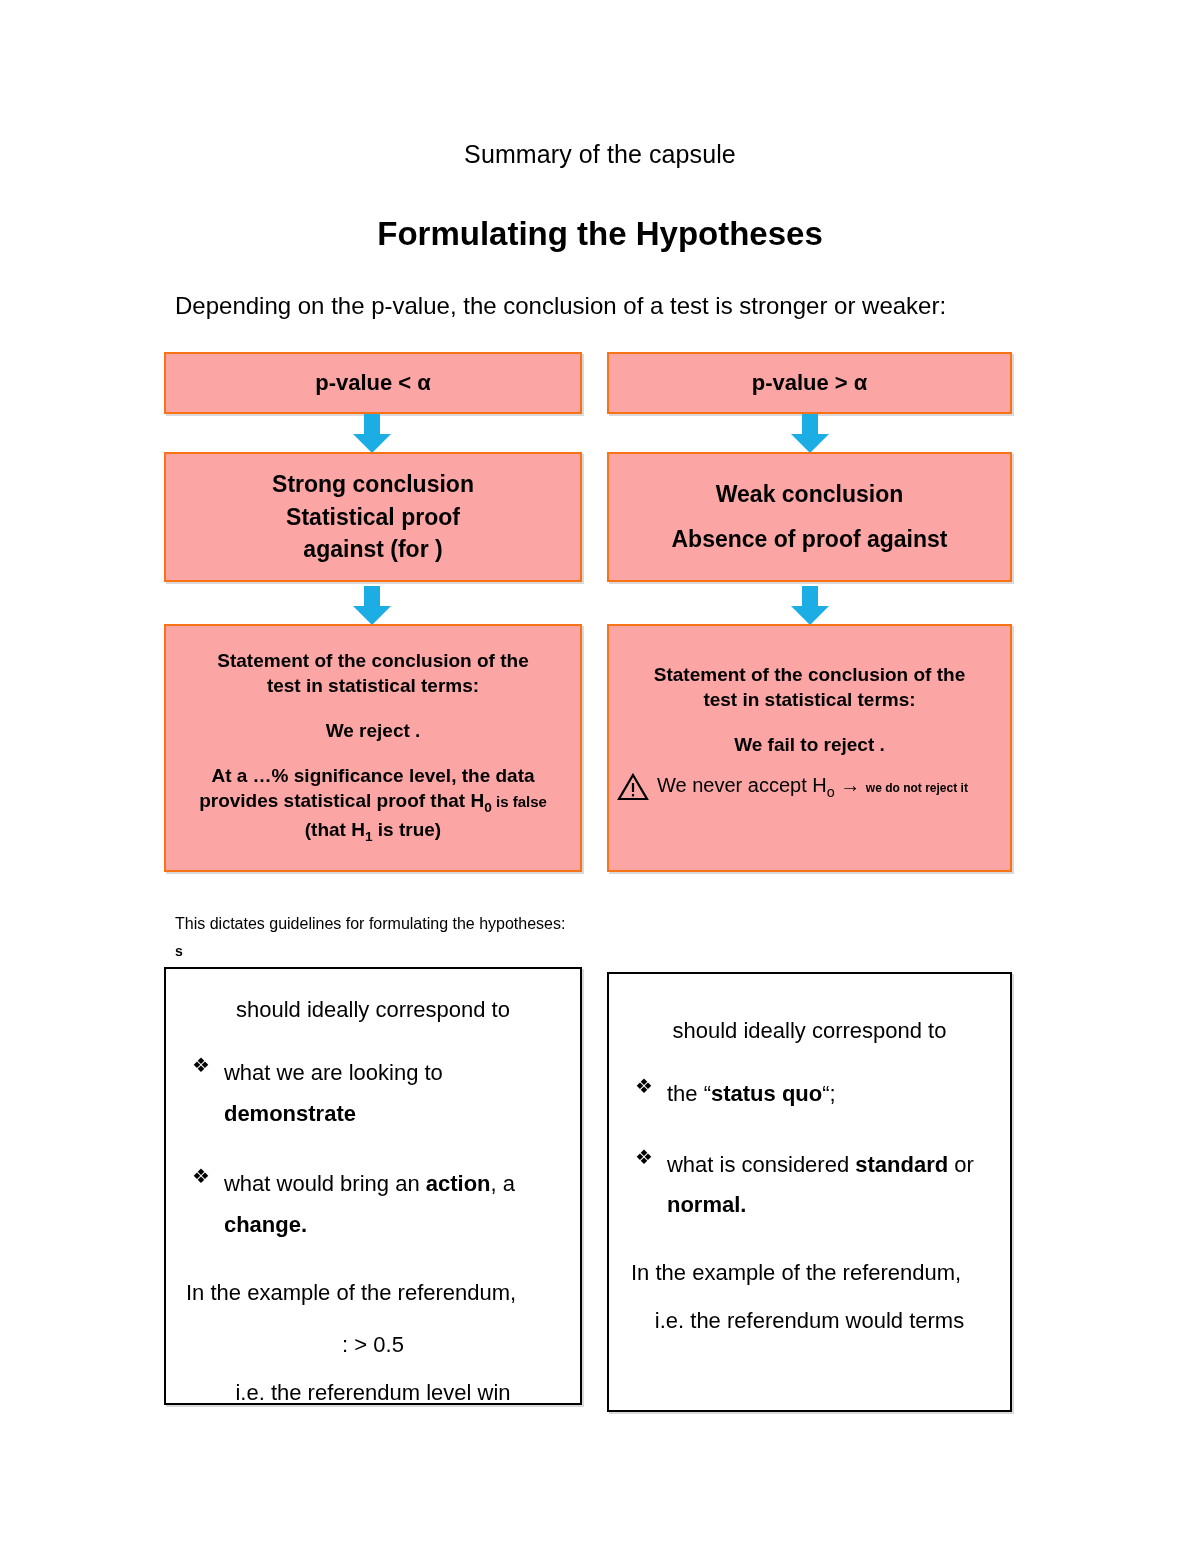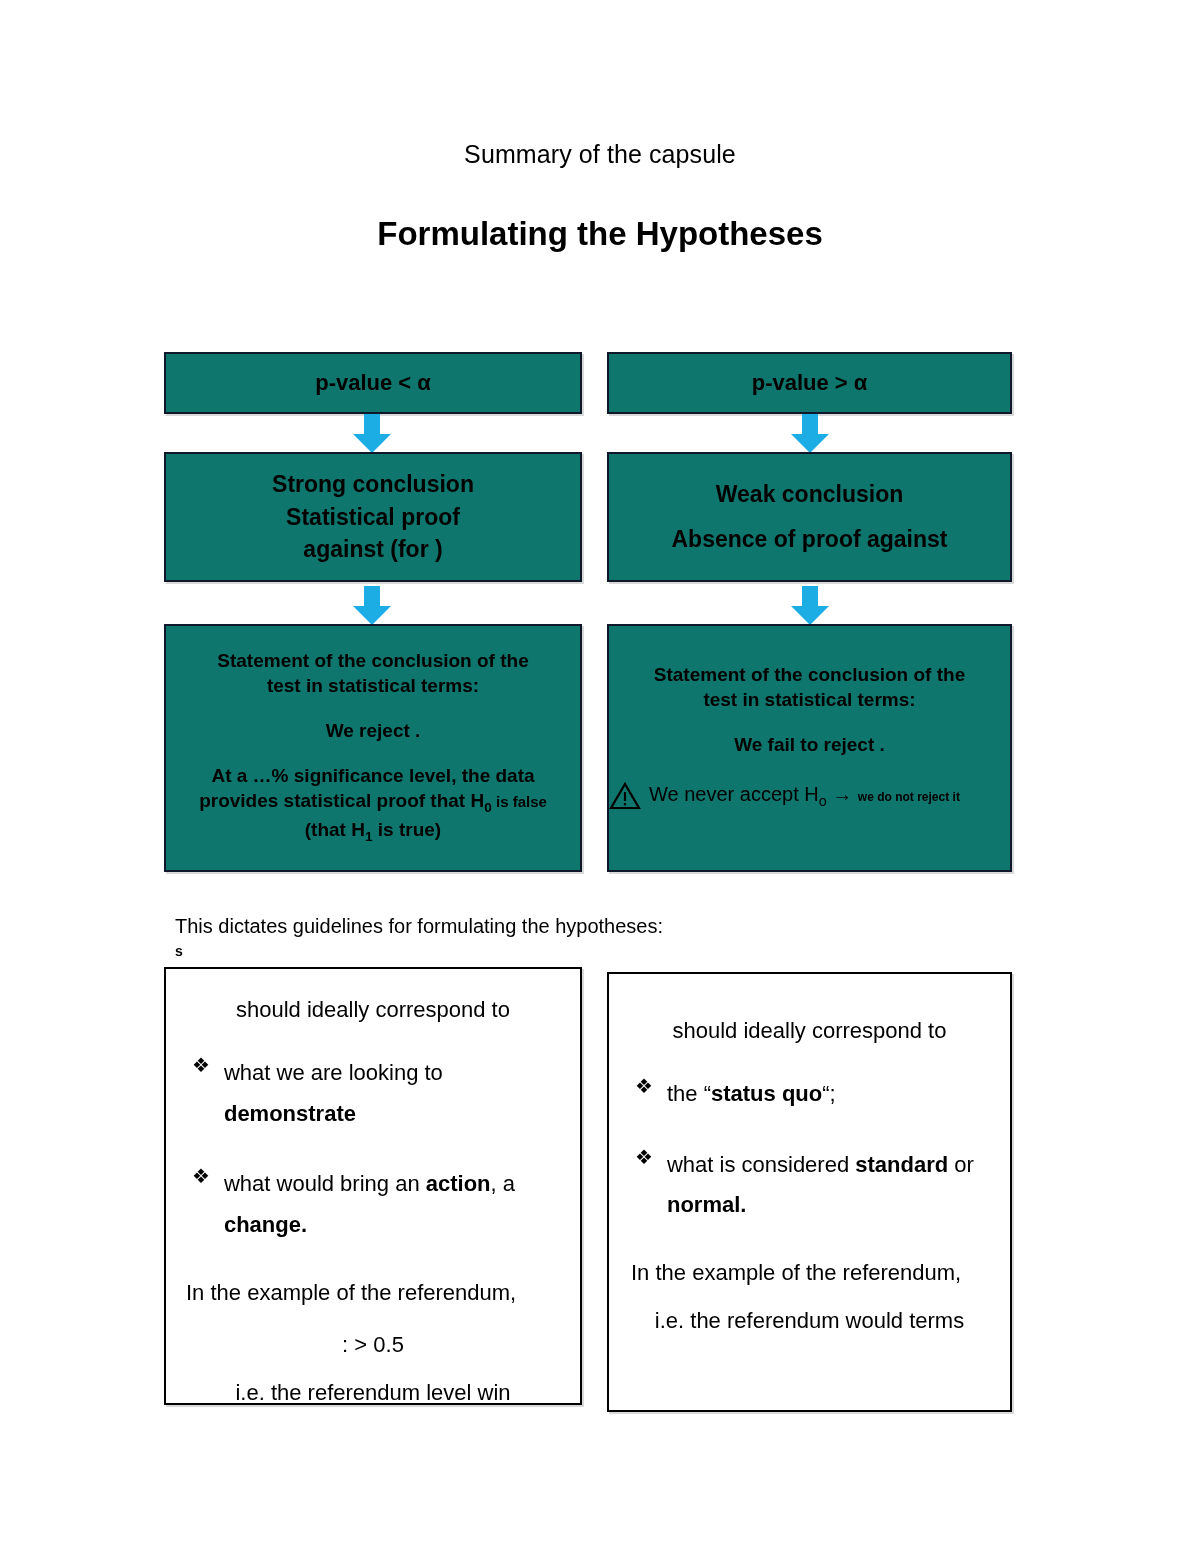--- a/index.html
+++ b/index.html
@@ -33,35 +33,35 @@
     text-align: center;
     font-size: 33px;
     font-weight: bold;
   }
   .intro-line {
     left: 175px; top: 292px;
     font-size: 24px;
   }
   .dictates-line {
     left: 175px; top: 915px;
-    font-size: 20px;
+    font-size: 16px;
   }
   .stray-s {
     left: 175px; top: 943px;
     font-size: 14px;
     font-weight: bold;
   }
 
   
   .box {
     position: absolute;
-    border: 2px solid #0f172a;
+    border: 2px solid #f97316;
     box-shadow: 2px 2px 0 #d9d9d9;
     box-sizing: border-box;
-    background: #0f766e;
+    background: #fca5a5;
     display: flex;
     flex-direction: column;
     justify-content: center;
   }
   .box .line { text-align: center; }
 
   
   .r1 { top: 352px; height: 62px; }
   .r1 .line { font-size: 22px; font-weight: bold; }
 
@@ -81,22 +81,22 @@
   .left-col  { left: 164px; width: 418px; }
   .right-col { left: 607px; width: 405px; }
 
   .r3.right { padding-top: 36px; }
 
   
   .warn-row {
     display: flex;
     align-items: center;
     gap: 8px;
-    padding-left: 0;
-    margin-top: 25px;
+    padding-left: 8px;
+    margin-top: 16px;
   }
   .warn-icon { flex: 0 0 auto; line-height: 0; }
   .warn-text {
     font-size: 20px;
     font-weight: normal;
     white-space: nowrap;
   }
   .warn-text .tiny { font-size: 12px; font-weight: bold; }
 
   
@@ -143,20 +143,21 @@
   
   .arrow { position: absolute; }
 </style>
 </head>
 <body>
 
 <div class="page">
 
   <div class="abs doc-title">Formulating the Hypotheses</div>
   <div class="abs capsule-line">Summary of the capsule</div>
+  <div class="abs intro-line">Depending on the p-value, the conclusion of a test is stronger or weaker:</div>
 
   <div class="box r1 left-col">
     <div class="line">p-value &lt; α</div>
   </div>
   <div class="box r1 right-col">
     <div class="line">p-value &gt; α</div>
   </div>
 
   <div class="abs arrow" style="left:347px; top:414px;">
     <svg width="50" height="40" viewBox="0 0 50 40">

